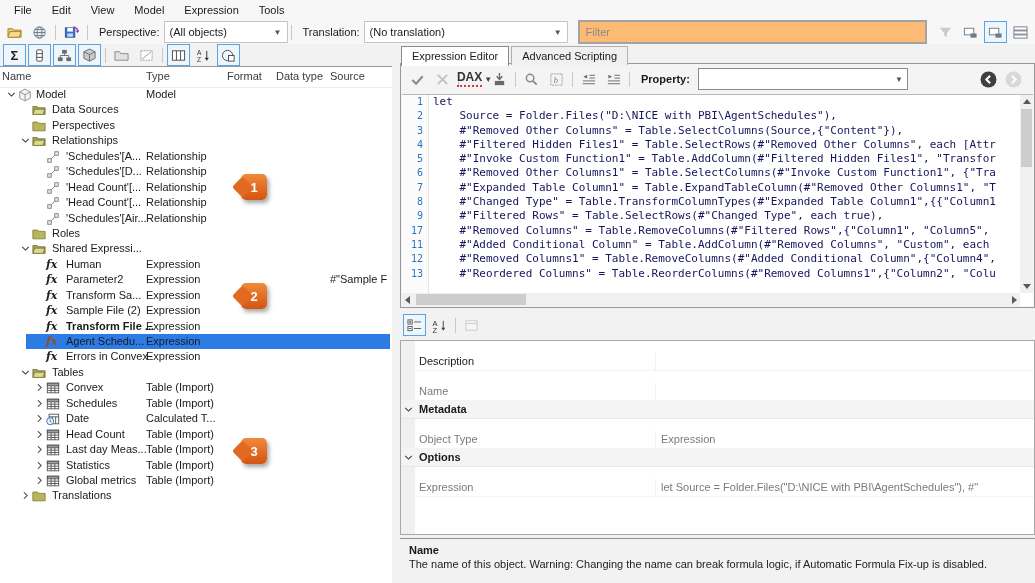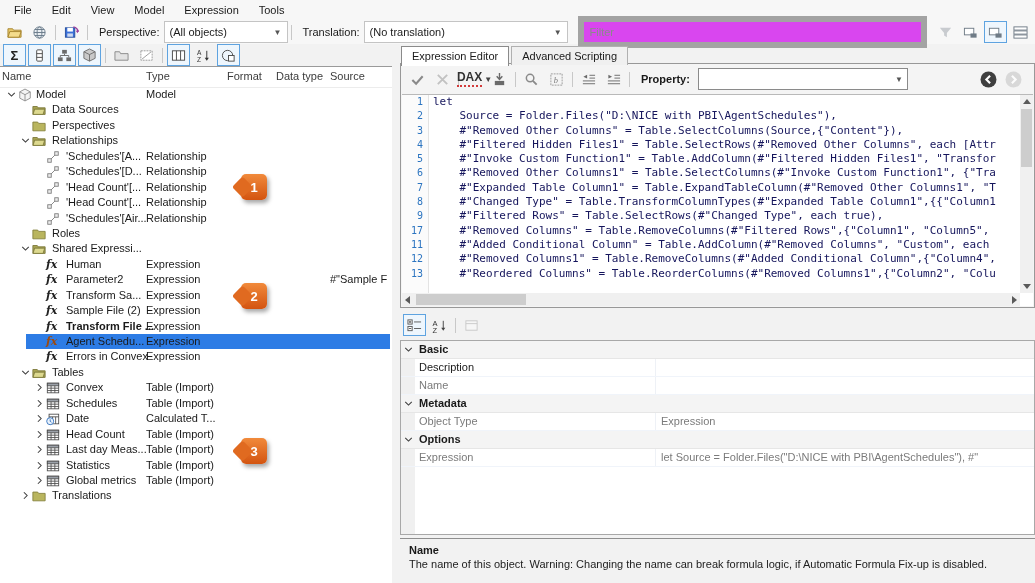--- a/index.html
+++ b/index.html
@@ -17,21 +17,21 @@
   .tbtn{width:21px;height:20px;display:flex;align-items:center;justify-content:center;
         margin:0 1px;border:1px solid transparent;flex:0 0 auto;}
   .tbtn svg{width:15px;height:15px;}
   .tbtn.on{border-color:#5ea3e0;background:#eef6fd;}
   .tbtn.dis{opacity:.75;}
   .vsep{width:1px;height:15px;background:#c8c8c8;margin:0 3px;flex:0 0 auto;}
   .lbl{margin:0 4px 0 8px;white-space:nowrap;}
   .combo{height:20px;background:#fff;border:1px solid #c4c4c4;display:flex;
          align-items:center;padding:0 5px;white-space:nowrap;}
   .combo .arrow{margin-left:auto;color:#555;font-size:8px;padding-left:6px;}
-  .filter{flex:1;height:20px;background:#d946ef;border:6px solid #a3a3a3;
+  .filter{flex:1;height:20px;background:#fdba74;border:2px solid #a3a3a3;
           margin:0 6px 0 10px;padding:0 6px;font-family:inherit;font-size:11px;color:#333;}
   .filter::placeholder{color:#8a8a8a;}
   .sigma{font-size:13px;font-weight:bold;color:#222;line-height:1;}
   .daxwrap{display:flex;align-items:center;}
   .daxtxt{font-size:12px;font-weight:bold;color:#333;border-bottom:2px dotted #d23b3b;line-height:1.1;}
   .daxdd{font-size:8px;color:#444;margin-left:2px;}
   
   .treepanel{position:absolute;top:66px;left:0;width:392px;bottom:0;background:#fff;
              border-top:1px solid #9a9a9a;overflow:hidden;}
   .theader{position:relative;height:20px;border-bottom:1px solid #ececec;background:#fff;}
@@ -89,21 +89,21 @@
   .arr.lf{left:3px;top:3px;border-top:4px solid transparent;border-bottom:4px solid transparent;border-right:5px solid #5a5a5a;}
   .arr.rt{right:3px;top:3px;border-top:4px solid transparent;border-bottom:4px solid transparent;border-left:5px solid #5a5a5a;}
   
   .pgtoolbar{position:absolute;left:400px;top:312px;right:0;height:26px;background:#f2f2f2;
              display:flex;align-items:center;padding-left:2px;}
   .propgrid{position:absolute;left:400px;top:340px;right:0;height:193px;background:#fff;
             border:1px solid #a8a8a8;overflow:hidden;}
   .pgstrip{position:absolute;left:0;top:0;bottom:0;width:14px;background:#f0f0f0;}
   .pgrow{position:relative;height:17px;line-height:17px;}
   .pgrow.cat{background:#f4f4f4;font-weight:bold;border-bottom:1px solid #e6e6e6;}
-  .pgrow.prop{border-bottom:1px solid #f0f4fa;}
+  .pgrow.prop{border-bottom:1px solid #f0f4fa;margin-top:12px;}
   .pgrow.prop::after{content:'';position:absolute;left:254px;top:0;bottom:0;width:1px;background:#eef1f6;}
   .pgchev{position:absolute;left:1px;top:2px;width:13px;height:13px;}
   .pgchev svg{width:13px;height:13px;}
   .pglab{position:absolute;left:18px;white-space:nowrap;}
   .pgval{position:absolute;left:260px;right:2px;white-space:nowrap;overflow:hidden;}
   .dim{color:#7b7b7b;}
   .helpbox{position:absolute;left:400px;top:538px;right:0;bottom:0;background:#f2f2f2;
            border-top:1px solid #8f8f8f;padding:5px 9px;}
   .helptitle{font-weight:bold;margin-bottom:2px;}
   .helptext{color:#222;}
@@ -643,26 +643,20 @@
       <span class="tbtn dis">
         <svg viewBox="0 0 16 16" opacity="0.45">
           <rect x="2" y="3" width="12" height="10" fill="#fff" stroke="#777"></rect>
           <path d="M2 6h12" stroke="#777"></path>
         </svg>
       </span>
     </div>
   <div class="propgrid">
     <div class="pgstrip"></div>
     <div id="pgRows">
-        <div class="pgrow cat">
-          <span class="pgchev"><svg viewBox="0 0 16 16">
-              <path d="M4 6l4 4 4-4" fill="none" stroke="#3c3c3c" stroke-width="1.3"></path>
-            </svg></span>
-          <span class="pglab">Basic</span>
-        </div>
         <div class="pgrow prop">
           <span class="pglab">Description</span>
           <span class="pgval"></span>
         </div>
         <div class="pgrow prop">
           <span class="pglab dim">Name</span>
         </div>
         <div class="pgrow cat">
           <span class="pgchev"><svg viewBox="0 0 16 16">
               <path d="M4 6l4 4 4-4" fill="none" stroke="#3c3c3c" stroke-width="1.3"></path>

